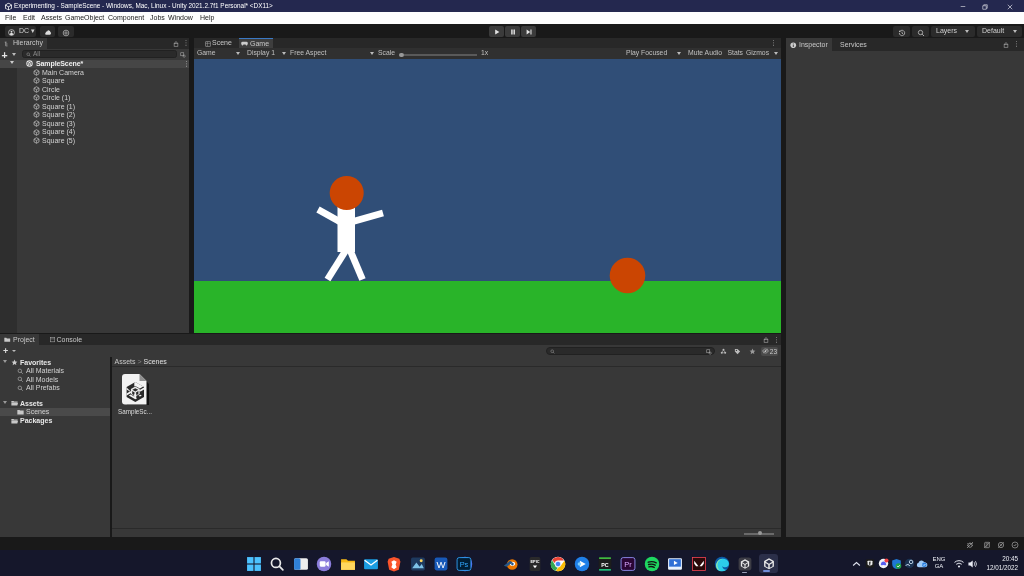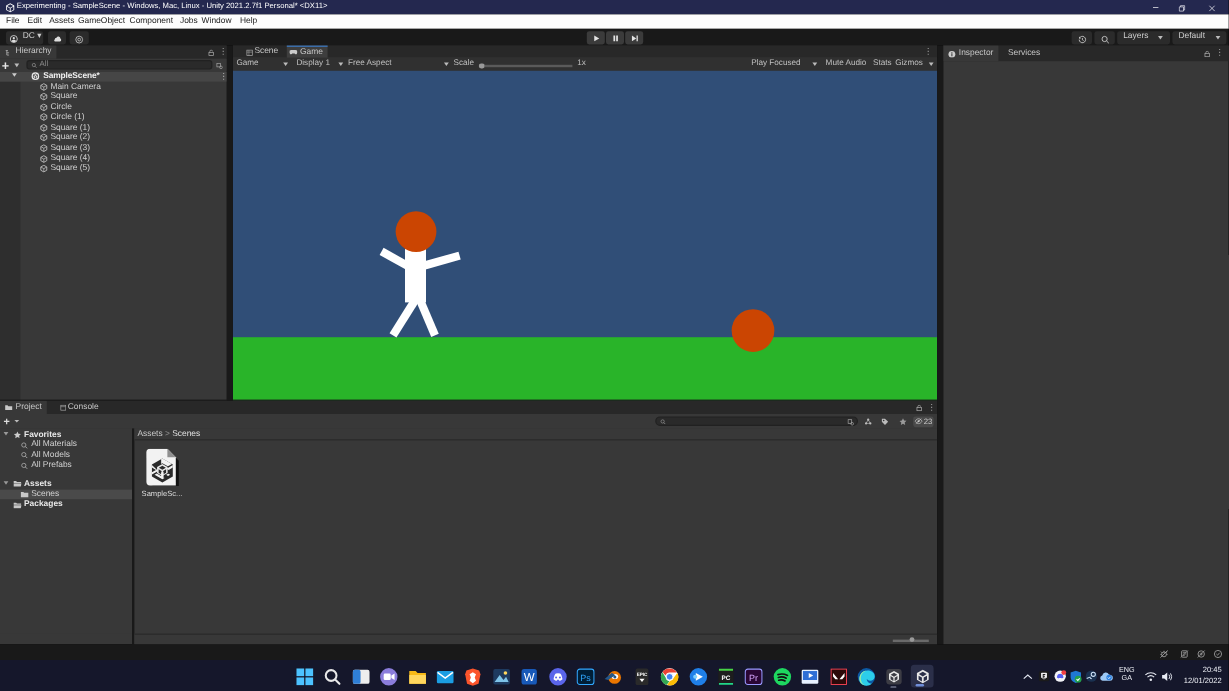--- a/index.html
+++ b/index.html
@@ -538,21 +538,21 @@
       </svg>
     </div>
     <div class="ticon" style="left: 456.6px;">
       <svg width="15" height="15" viewBox="0 0 15 15">
         <circle cx="7.5" cy="7.5" r="6.8" fill="#5a65ea"></circle>
         <path fill="#fff" d="M4 9.5c.4-2.6 1-4 1.8-4.6a6 6 0 0 1 3.4 0c.8.6 1.4 2 1.8 4.6-.7.6-1.4 1-2.3 1.2l-.5-.9a4.6 4.6 0 0 1-1.4 0l-.5.9A5.4 5.4 0 0 1 4 9.5z"></path>
         <circle cx="6" cy="8" r=".8" fill="#5a65ea"></circle>
         <circle cx="9" cy="8" r=".8" fill="#5a65ea"></circle>
       </svg>
     </div>
-    <div class="ticon" style="left: 480px;">
+    <div class="ticon" style="left: 456px;">
       <svg width="15" height="15" viewBox="0 0 15 15">
         <rect x="1" y="1.5" width="13" height="12" rx="2" fill="#001e36" stroke="#31a8ff" stroke-width="0.8"></rect>
         <text x="7.5" y="10.5" font-size="7" fill="#31a8ff" text-anchor="middle" font-family="Liberation Sans">Ps</text>
       </svg>
     </div>
     <div class="ticon" style="left: 503.4px;">
       <svg width="15" height="15" viewBox="0 0 15 15">
         <circle cx="8.6" cy="8" r="5" fill="#ea7600"></circle>
         <ellipse cx="8.8" cy="7.3" rx="2.6" ry="2" fill="#fff"></ellipse>
         <circle cx="8.8" cy="7.6" r="1.2" fill="#265787"></circle>

